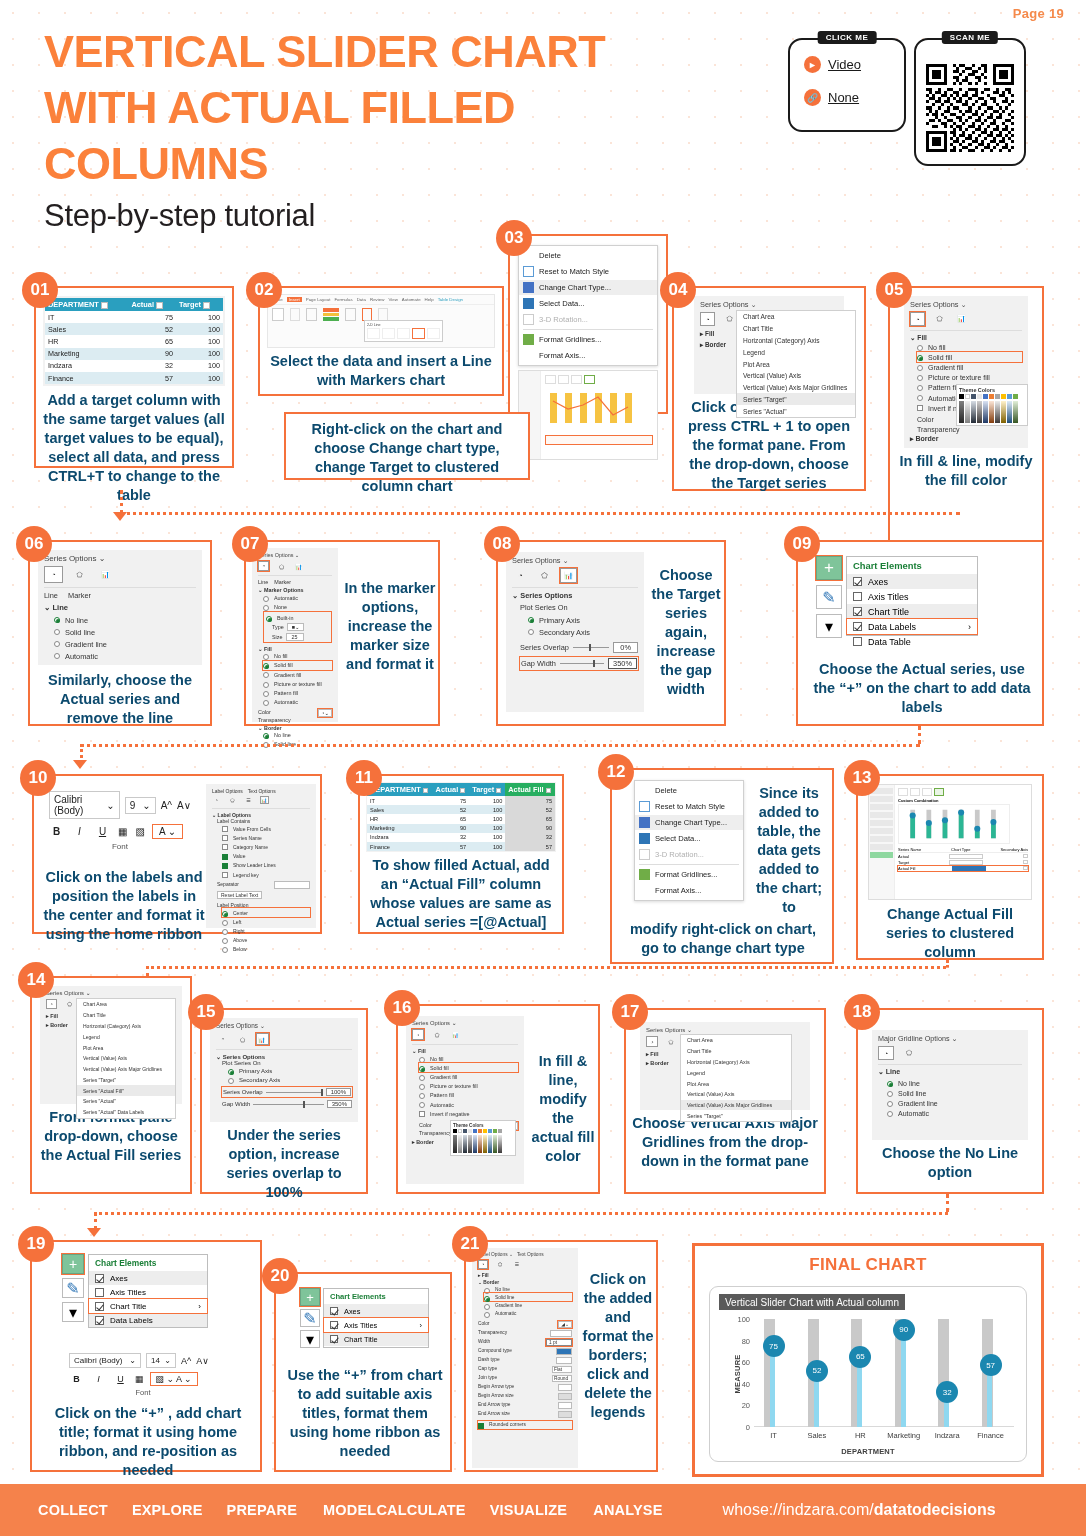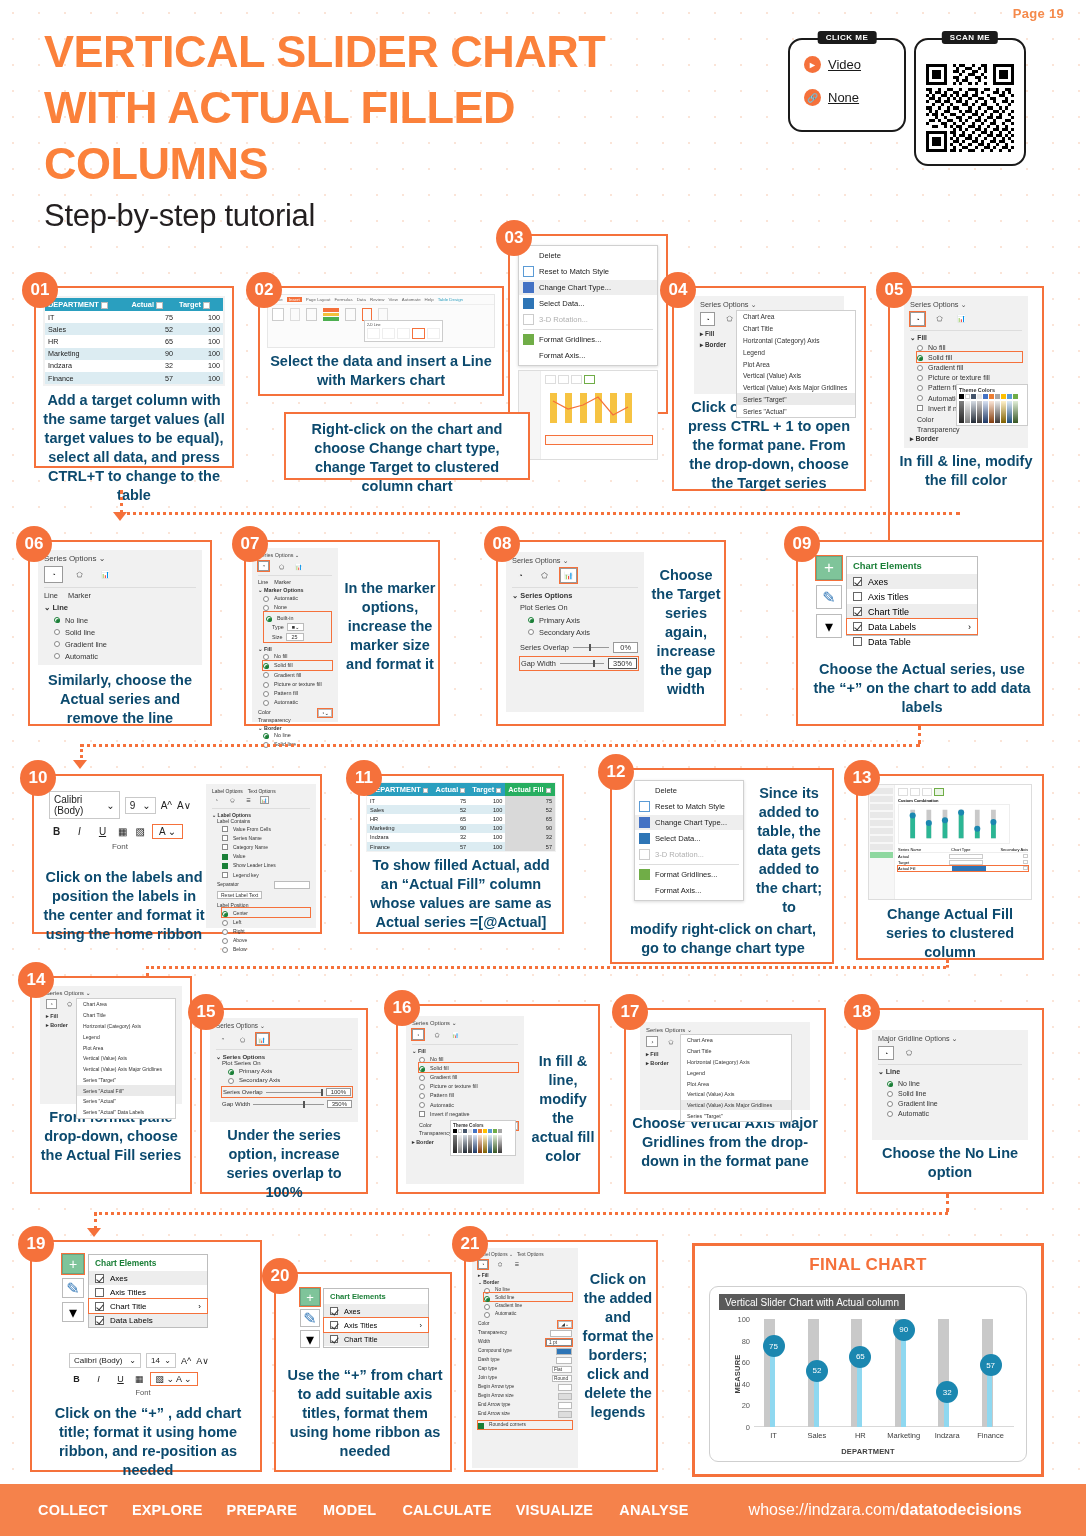--- a/index.html
+++ b/index.html
@@ -1289,17 +1289,17 @@
     <div class="axlabel" style="left:8px;top:50%;transform:translateY(-50%) rotate(-90deg);transform-origin:center;">MEASURE</div>
     <div class="axlabel" style="left:0;right:0;bottom:5px;text-align:center;">DEPARTMENT</div>
   </div>
 </div>
 
 <div class="footer">
   <span class="fitem" style="margin-left:38px;">COLLECT</span>
   <span class="fitem" style="margin-left:24px;">EXPLORE</span>
   <span class="fitem" style="margin-left:24px;">PREPARE</span>
   <span class="fitem" style="margin-left:26px;">MODEL</span>
-  <span class="fitem" style="margin-left:26px;">CALCULATE</span>
+  <span class="fitem" style="">CALCULATE</span>
   <span class="fitem" style="margin-left:24px;">VISUALIZE</span>
   <span class="fitem" style="margin-left:26px;">ANALYSE</span>
   <span class="furl" style="margin-left:60px;"><span>whose://indzara.com/</span><b>datatodecisions</b></span>
 </div>
 
 </body></html>

